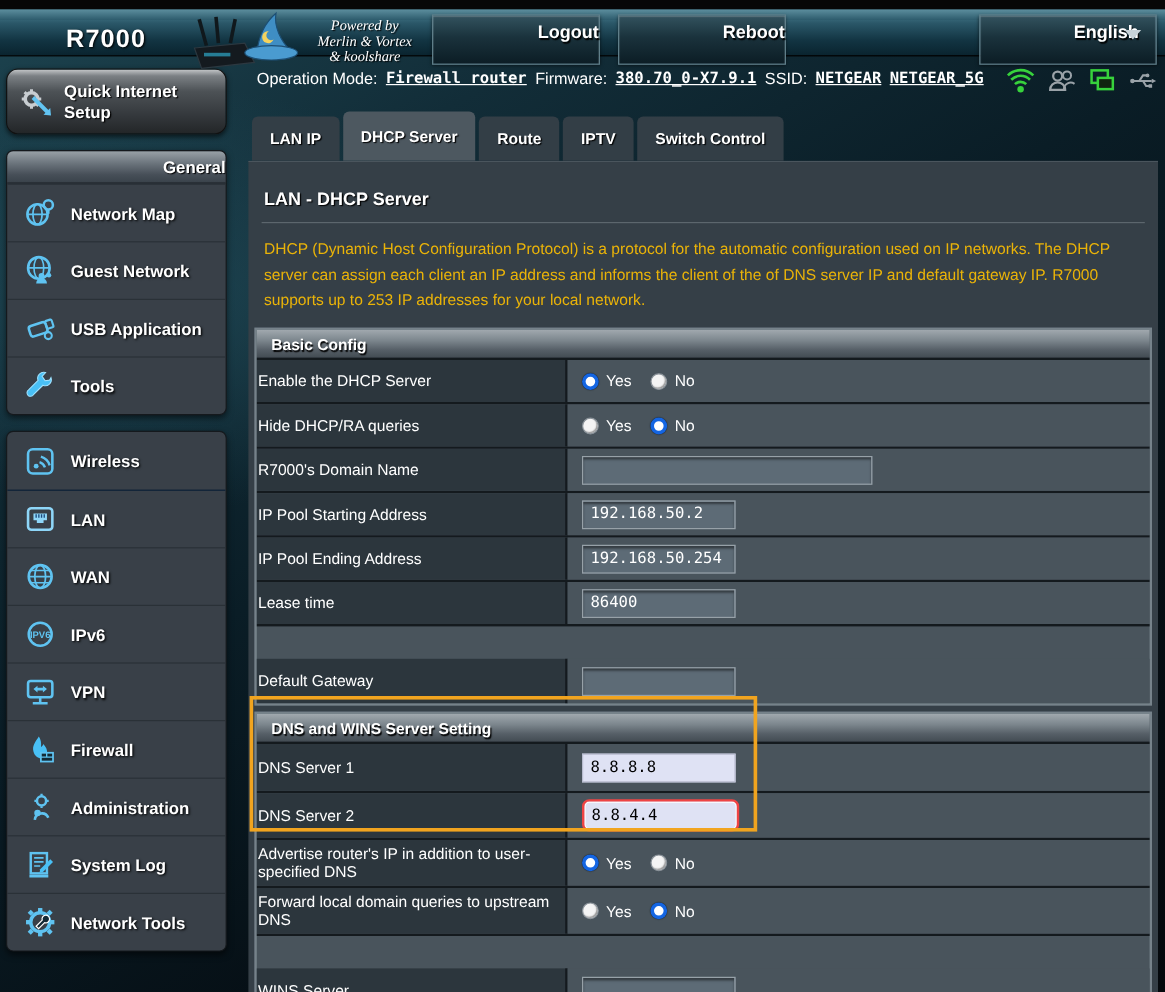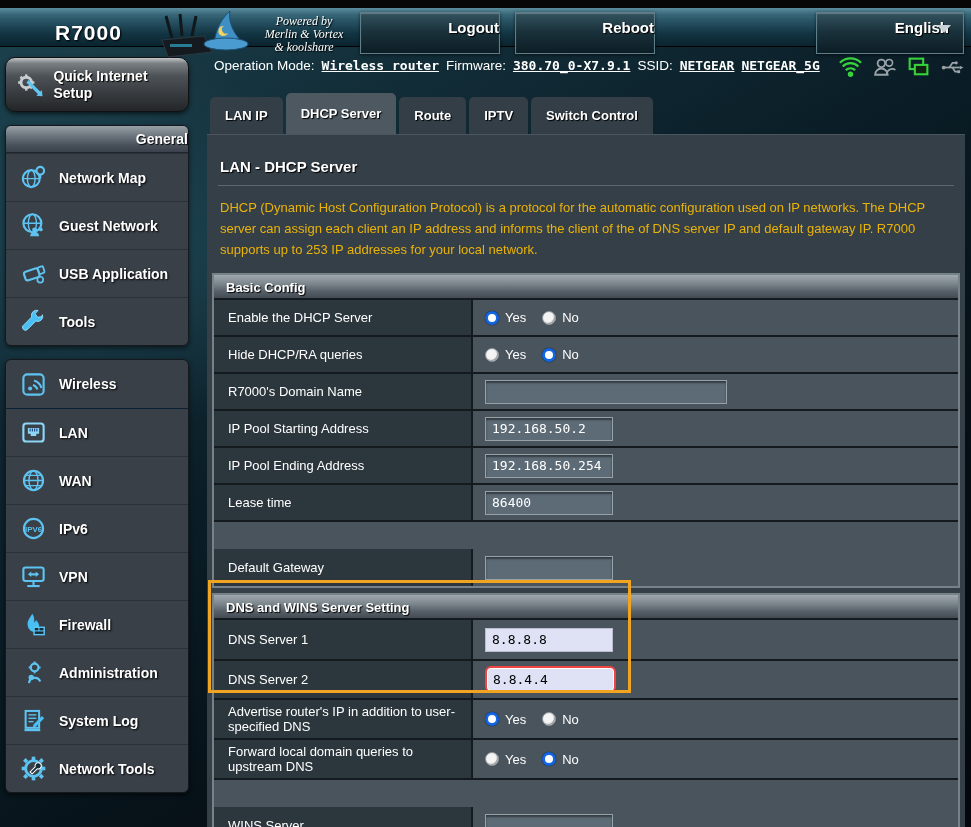--- a/index.html
+++ b/index.html
@@ -79,21 +79,21 @@
   
   .cfg-table { border:2px solid #76828a; background:#49545c; }
   .sec-hd {
     height:25px; line-height:25px; padding-left:12px; font-weight:bold; font-size:13px; color:#fff; text-shadow:1px 1px 1px #000;
     background: linear-gradient(180deg,#a0a8ae 0%, #7c868d 38%, #565f67 72%, #434c53 100%);
     border-bottom:2px solid #141a1e;
   }
   .crow { display:flex; min-height:37px; border-bottom:2px solid #141a1e; }
   .crow:last-child { border-bottom:none;margin-top:27px; }
   .c-label { width:259px; flex:0 0 259px; background:#2c363d; border-right:2px solid #141a1e;
-    display:flex; align-items:center; padding:4px 14px; font-size:13px; color:#fff; }
+    display:flex; align-items:center; padding:4px 1px; font-size:13px; color:#fff; }
   .c-value { flex:1; background:#49545c; display:flex; align-items:center; padding:2px 12px; gap:6px; }
   .row-dns1 { min-height:41px; }
   .row-dns2 { min-height:39px; }
   input.cfg-input {
     width:128px; height:24px; padding:2px 6px;
     background:#5d6b76; border:1px solid #97a1a8; border-radius:0;
     box-shadow: inset 0 2px 2px rgba(0,0,0,.45);
     color:#fff; font-family:"DejaVu Sans Mono", monospace; font-size:13px;
   }
   input.cfg-input.w-wide { width:242px; }
@@ -137,21 +137,21 @@
   <div class="hbtn btn-logout">Logout</div>
   <div class="hbtn btn-reboot">Reboot</div>
   <div class="hbtn lang">
     <span>English</span>
     <span class="tri"></span>
   </div>
 </div>
 
 <div class="statusbar">
   <span class="lbl">Operation Mode:</span>
-  <a>Wireless router</a>
+  <a>Firewall router</a>
   <span class="lbl">Firmware:</span>
   <a>380.70_0-X7.9.1</a>
   <span class="lbl">SSID:</span>
   <a>NETGEAR</a>
   <a>NETGEAR_5G</a>
 </div>
 
 <div class="status-icons">
   <svg class="sic" viewBox="0 0 24 24">
     <path d="M7.5 14.5 A 6.5 6.5 0 0 1 16.5 14.5" fill="none" stroke="#37d23c" stroke-width="2.1"></path>

